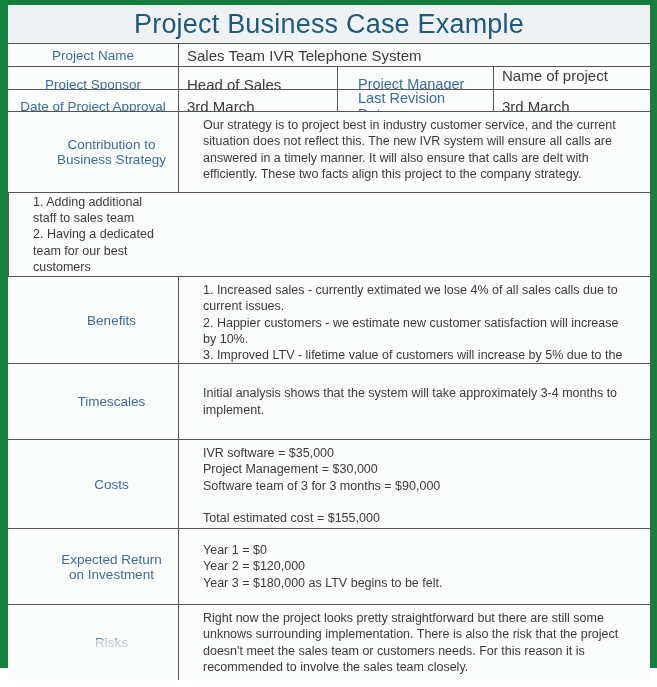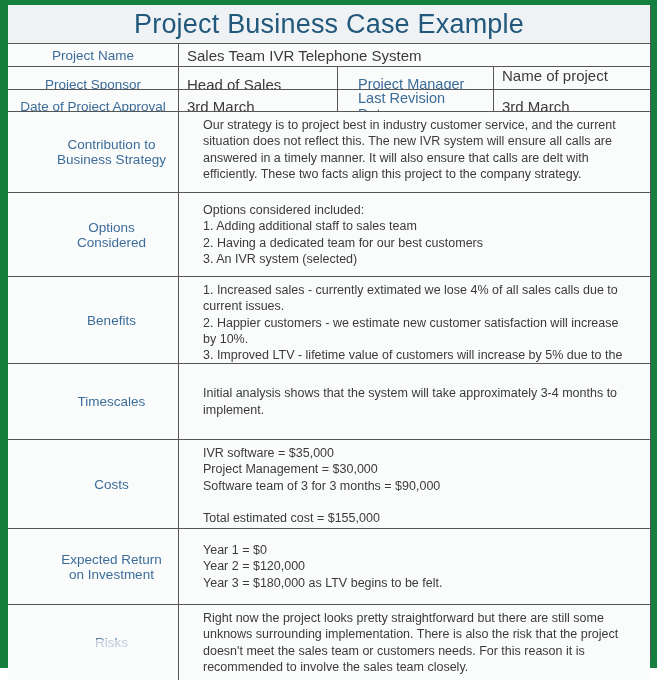--- a/index.html
+++ b/index.html
@@ -116,21 +116,20 @@
       <div class="mlbl">Last Revision Date</div>
       <div class="val">3rd March</div>
     </div>
 
     <div class="srow h-contrib">
       <div class="lbl slbl">Contribution to Business Strategy</div>
       <div class="content">Our strategy is to project best in industry customer service, and the current situation does not reflect this. The new IVR system will ensure all calls are answered in a timely manner. It will also ensure that calls are delt with efficiently. These two facts align this project to the company strategy.</div>
     </div>
 
     <div class="srow h-options">
-      <div class="lbl slbl">Options Considered</div>
       <div class="content v-center">Options considered included:
 1. Adding additional staff to sales team
 2. Having a dedicated team for our best customers
 3. An IVR system (selected)</div>
     </div>
 
     <div class="srow h-benefits">
       <div class="lbl slbl">Benefits</div>
       <div class="content">1. Increased sales - currently extimated we lose 4% of all sales calls due to current issues.
 2. Happier customers - we estimate new customer satisfaction will increase by 10%.

